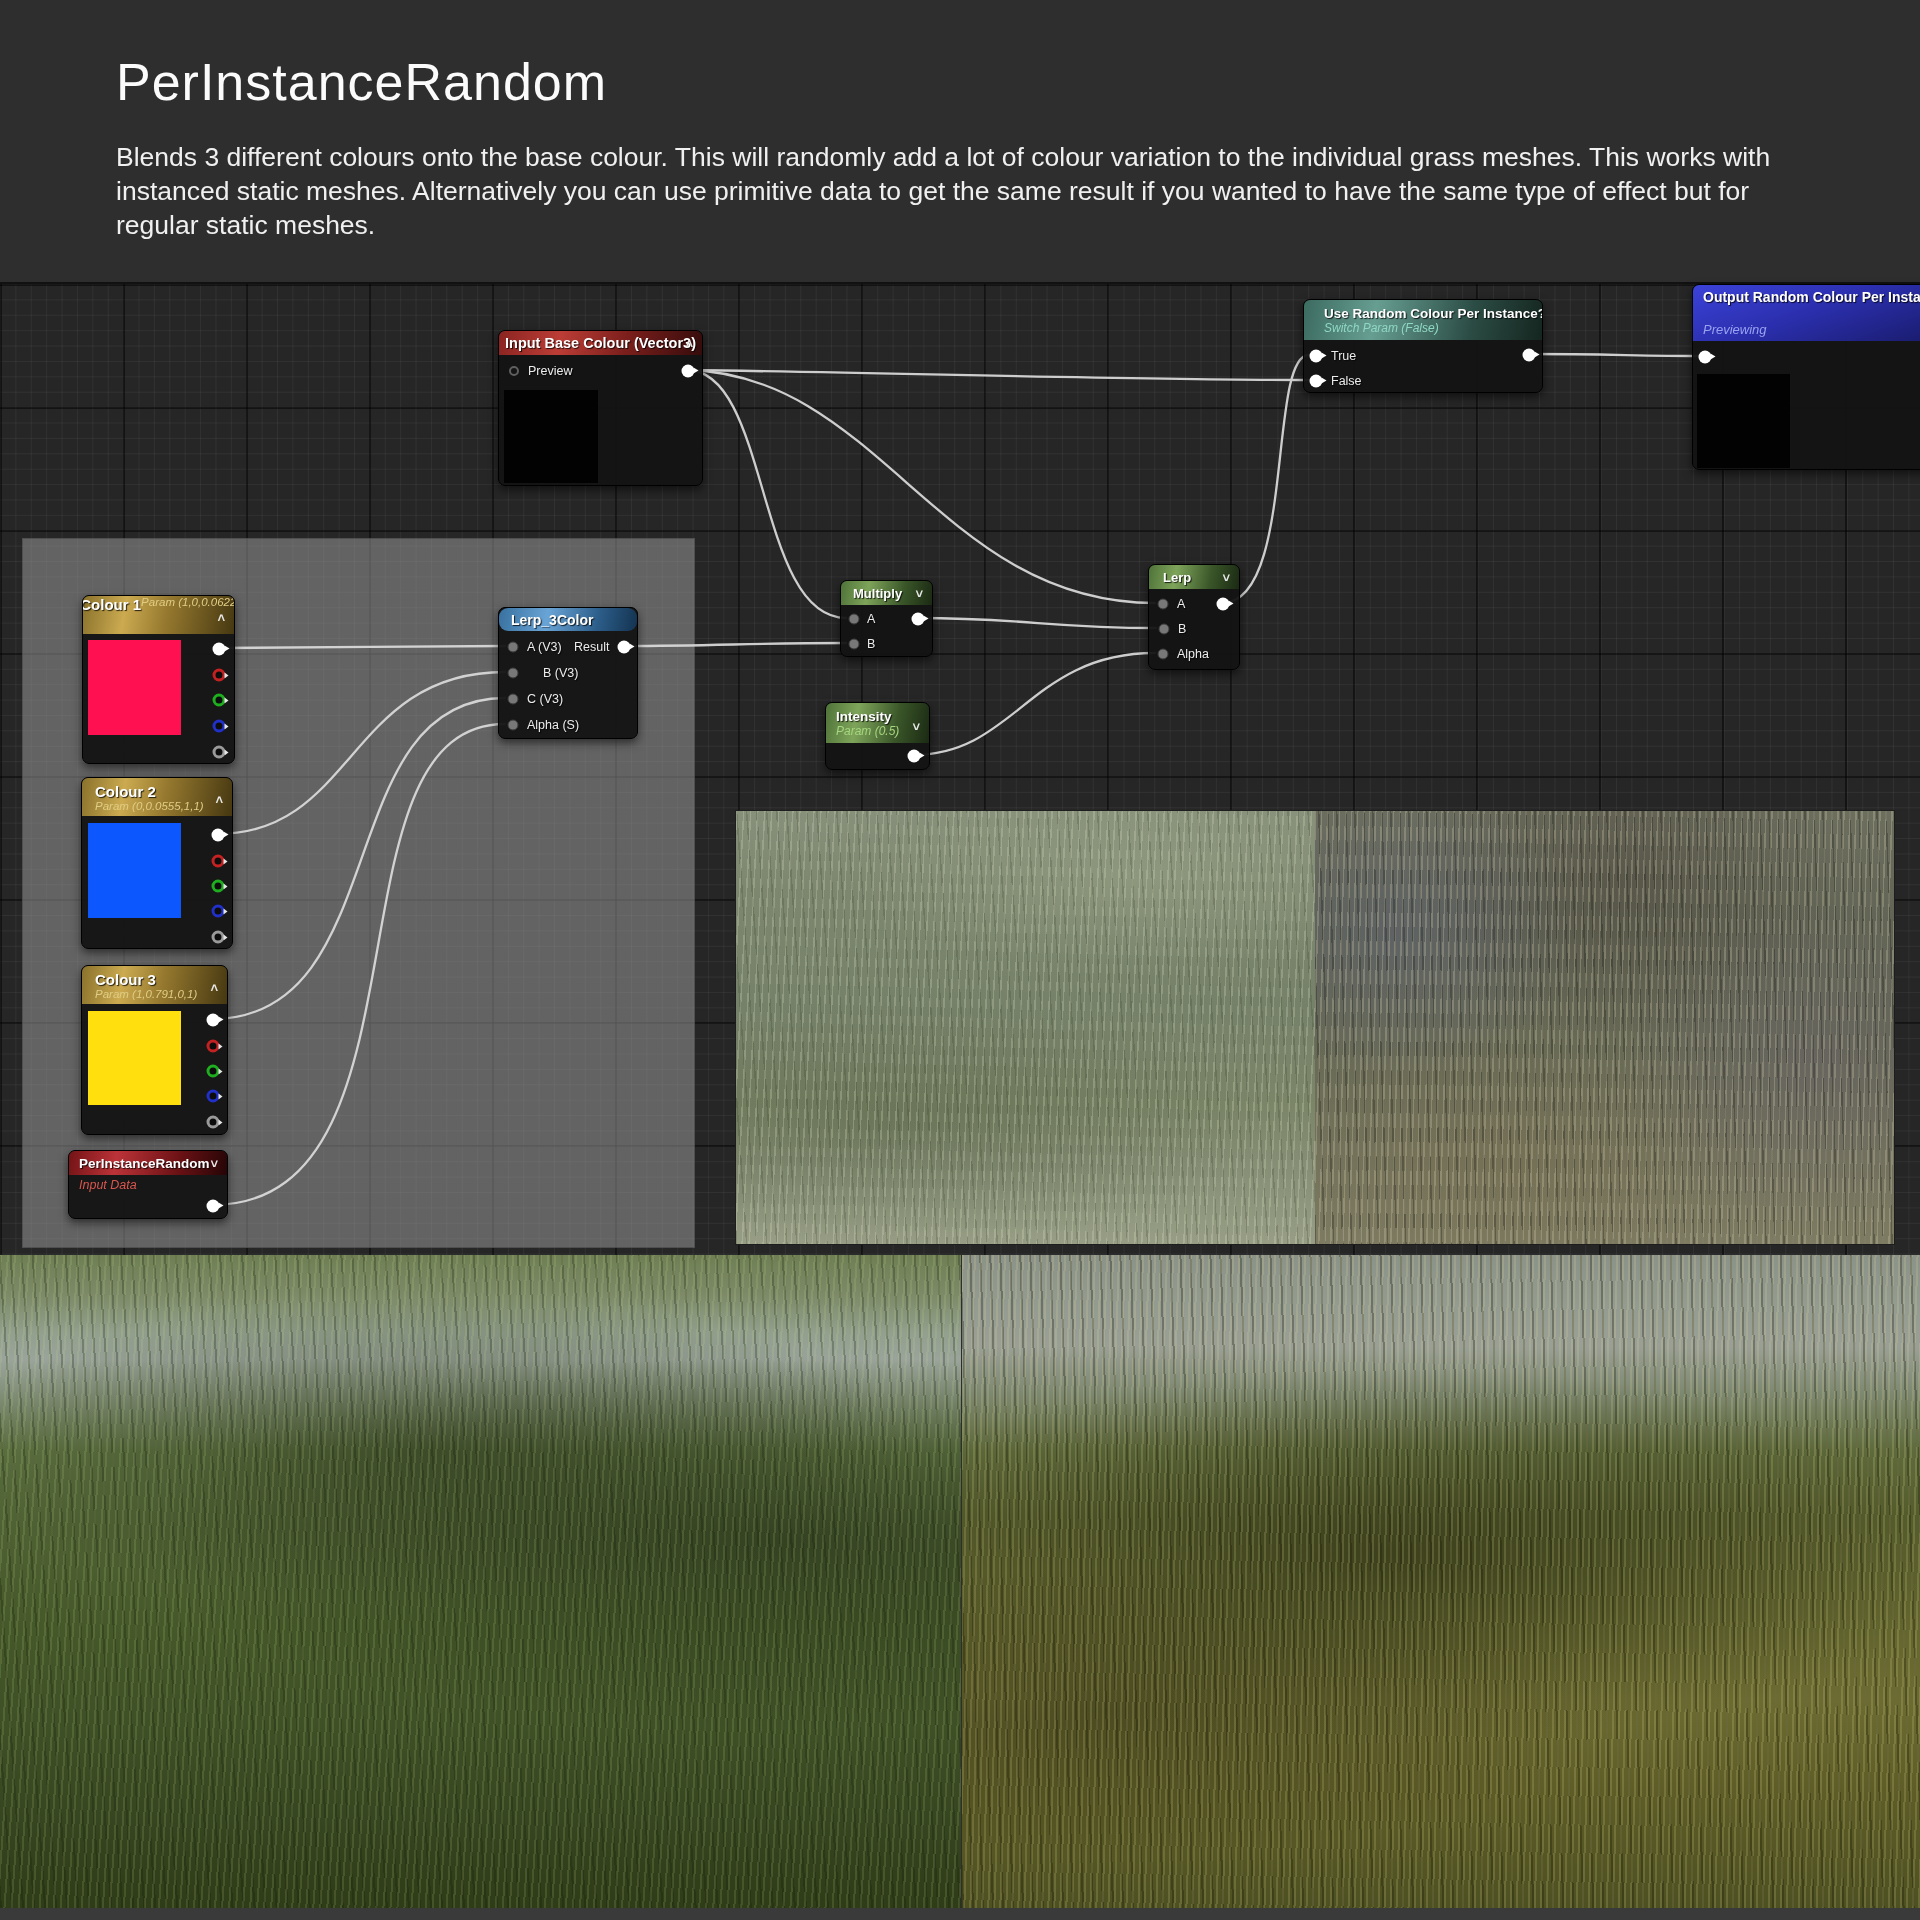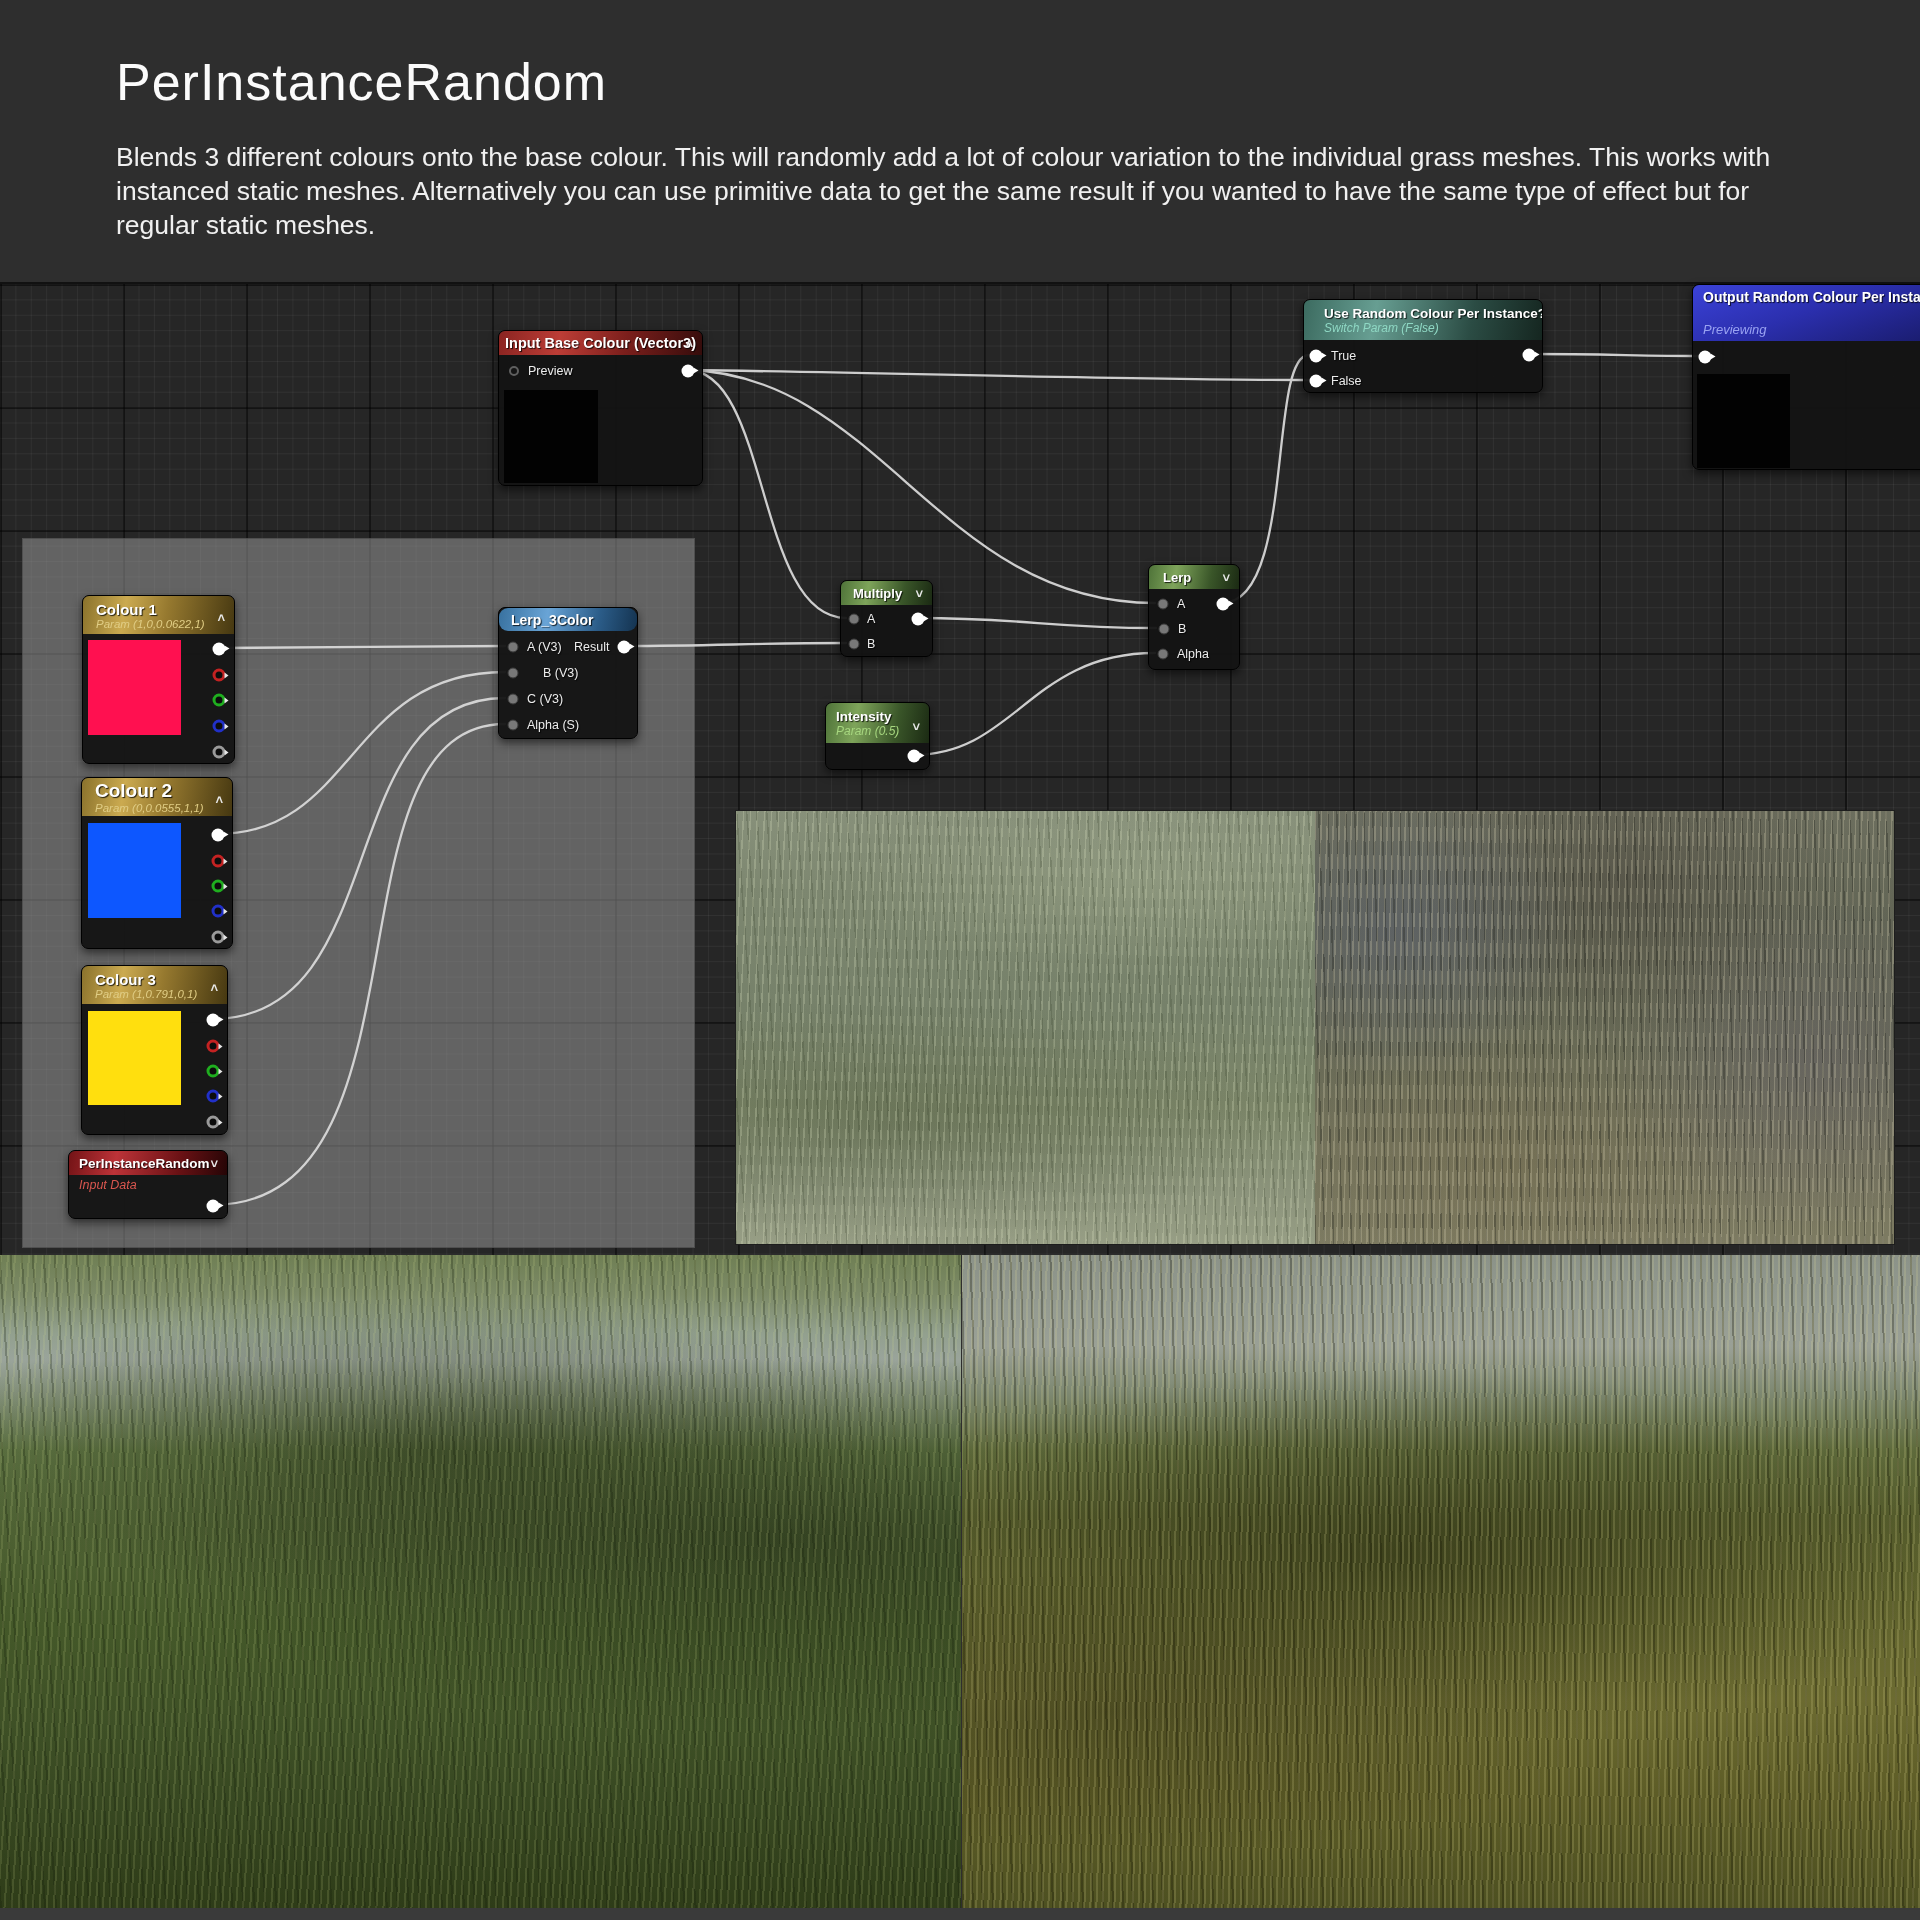--- a/index.html
+++ b/index.html
@@ -167,36 +167,36 @@
     <div class="node" style="left:1692px;top:0px;width:260px;height:186px;">
       <div class="nhead hdr-outblue" style="height:56px;flex-direction:column;align-items:flex-start;justify-content:space-between;padding:4px 0 4px 10px;">
         <span class="t" style="font-size:14px;">Output Random Colour Per Instance</span>
         <span class="sub" style="font-size:13px;color:#99a2f2;">Previewing</span>
       </div>
       <span class="pin main" style="left:12px;top:72px;"></span>
       <div class="preview-black" style="left:4px;top:89px;width:93px;height:94px;"></div>
     </div>
 
     <div class="node" style="left:82px;top:311px;width:153px;height:169px;">
-      <div class="nhead hdr-gold" style="height:38px;flex-direction:column;align-items:flex-start;justify-content:center;padding-left:13px;">
+      <div class="nhead hdr-gold" style="height:38px;flex-direction:row;align-items:flex-start;justify-content:center;padding-left:13px;">
         <span class="t" style="font-size:15px;">Colour 1</span>
         <span class="sub" style="font-size:11.5px;color:#e0cd85;">Param (1,0,0.0622,1)</span>
       </div>
       <span class="chev" style="top:14px;">˄</span>
       <div class="swatch" style="left: 5px; top: 44px; width: 93px; height: 95px; background-color: rgb(255, 16, 80);"></div>
       <span class="pin main" style="left:136px;top:53px;"></span>
       <span class="pin ch" style="left:136px;top:79px;border-color:#c42222;"></span>
       <span class="pin ch" style="left:136px;top:104px;border-color:#1fae1f;"></span>
       <span class="pin ch" style="left:136px;top:130px;border-color:#2130c8;"></span>
       <span class="pin ch" style="left:136px;top:156px;border-color:#9a9a9a;"></span>
     </div>
 
     <div class="node" style="left:81px;top:493px;width:152px;height:172px;">
       <div class="nhead hdr-gold" style="height:38px;flex-direction:column;align-items:flex-start;justify-content:center;padding-left:13px;">
-        <span class="t" style="font-size:19px;">Colour 2</span>
+        <span class="t" style="font-size:15px;">Colour 2</span>
         <span class="sub" style="font-size:11.5px;color:#e0cd85;text-align:center;">Param (0,0.0555,1,1)</span>
       </div>
       <span class="chev" style="top:14px;">˄</span>
       <div class="swatch" style="left: 6px; top: 45px; width: 93px; height: 95px; background-color: rgb(13, 87, 255);"></div>
       <span class="pin main" style="left:136px;top:57px;"></span>
       <span class="pin ch" style="left:136px;top:83px;border-color:#c42222;"></span>
       <span class="pin ch" style="left:136px;top:108px;border-color:#1fae1f;"></span>
       <span class="pin ch" style="left:136px;top:133px;border-color:#2130c8;"></span>
       <span class="pin ch" style="left:136px;top:159px;border-color:#9a9a9a;"></span>
     </div>

